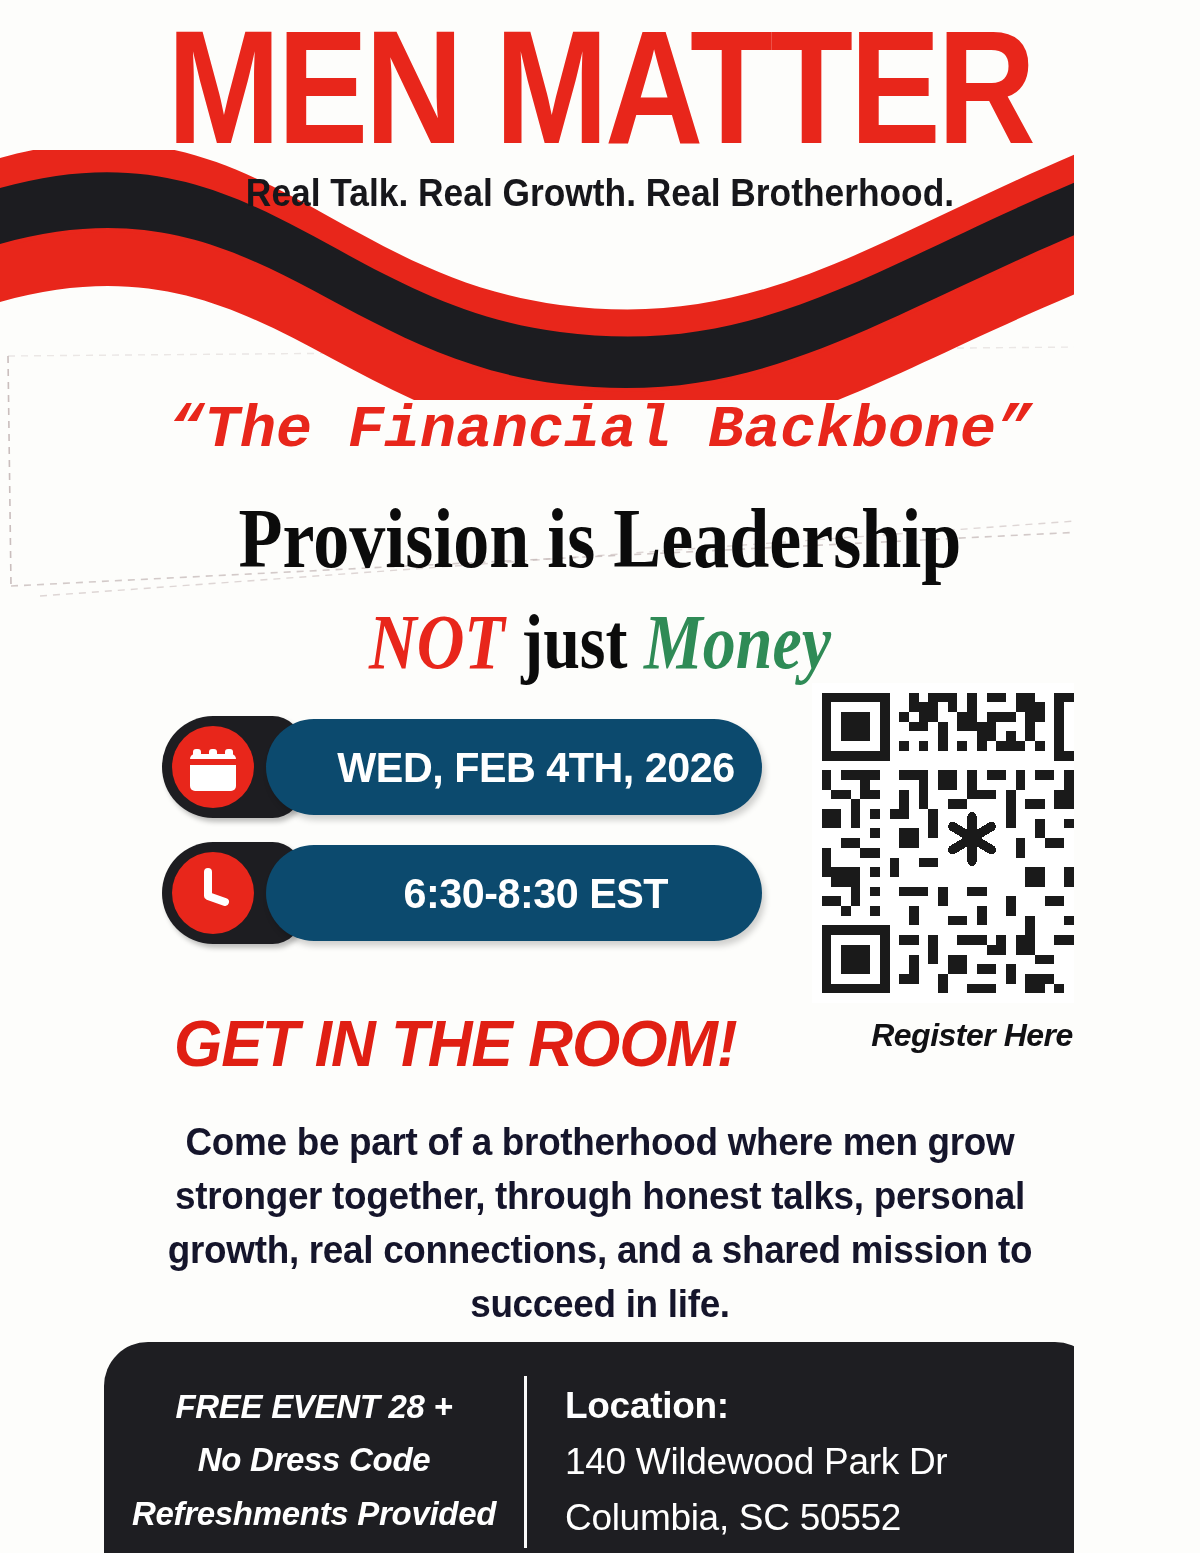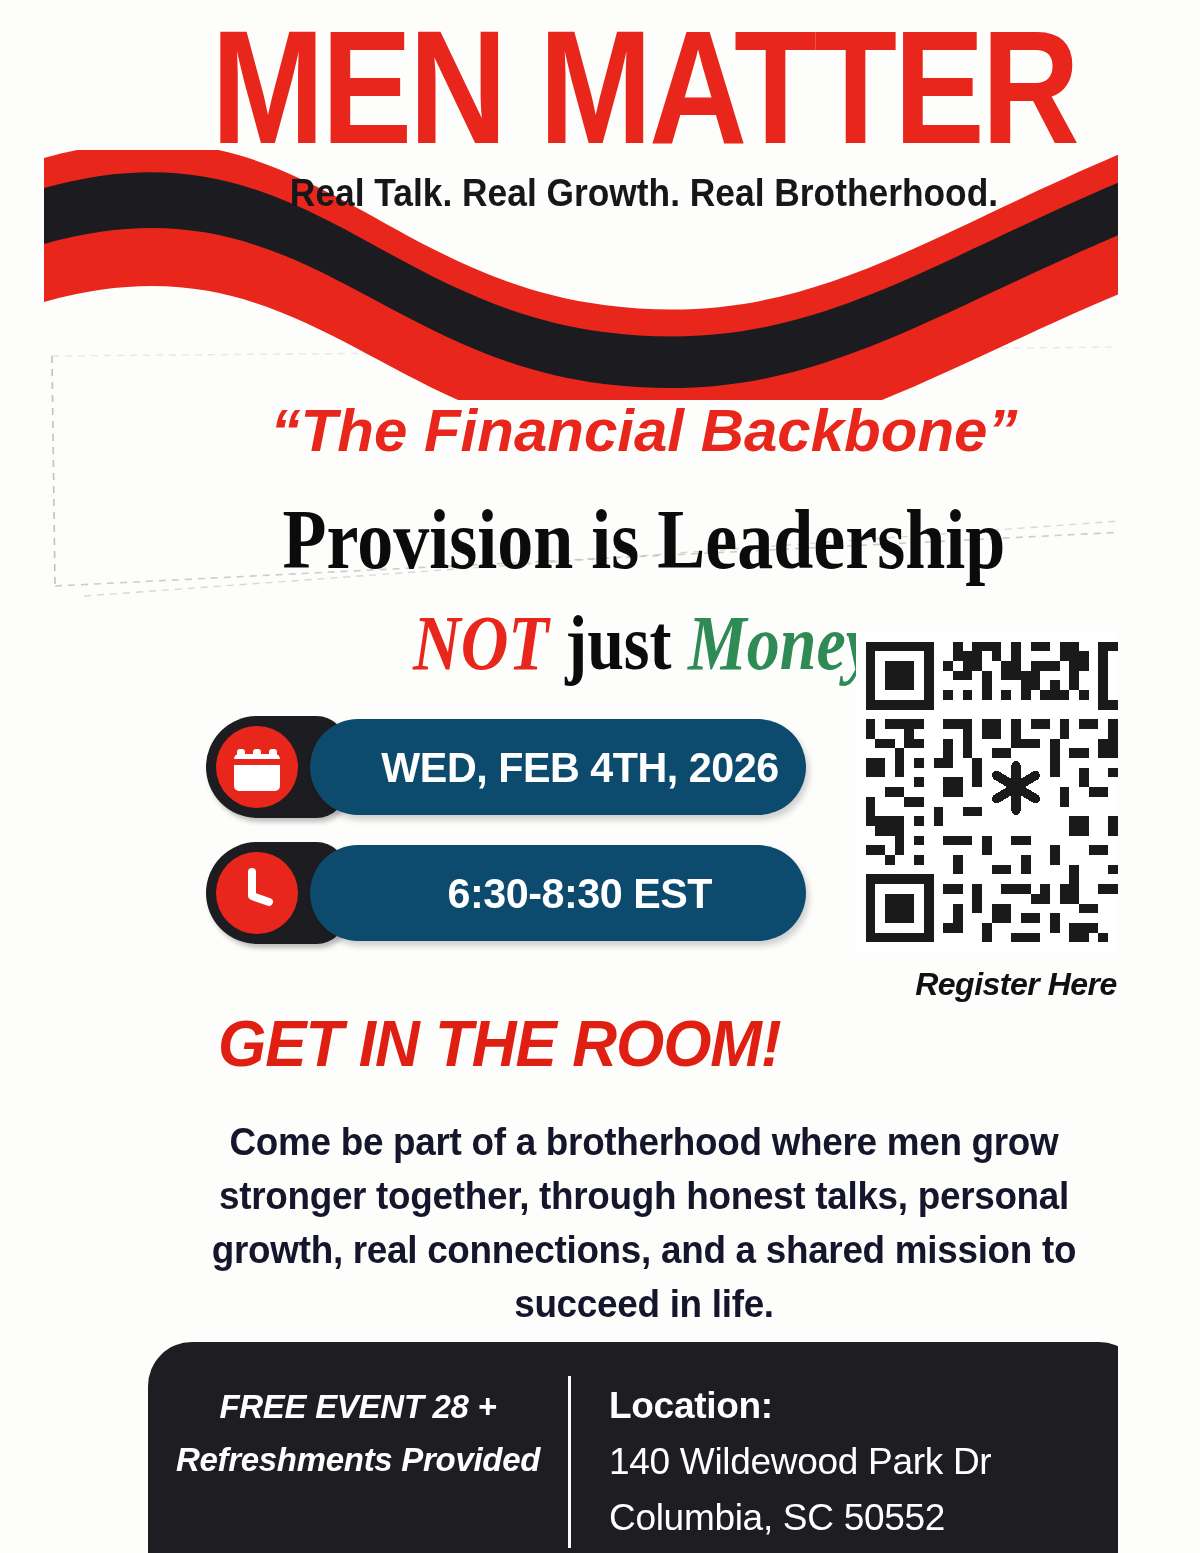--- a/index.html
+++ b/index.html
@@ -14,21 +14,20 @@
     overflow: hidden;
     position: relative;
   }
 
   .flyer {
     position: relative;
     width: 1074px;
     height: 1553px;
     background: #fdfdfb;
     overflow: hidden;
-    margin-left: 44px;
   }
 
   
   .logo-block {
     position: absolute;
     top: 0;
     left: 0;
     width: 1200px;
     height: 210px;
     text-align: center;
@@ -82,21 +81,21 @@
   
   .headline-zone {
     position: absolute;
     top: 396px;
     left: 0;
     width: 1200px;
     z-index: 6;
     text-align: center;
   }
   .quote-line {
-    font-family: Liberation Sans, sans-serif;
+    font-family: Liberation Mono, monospace;
     font-weight: bold;
     font-style: italic;
     font-size: 60px;
     color: #e8261b;
     margin: 0;
     letter-spacing: 0px;
     white-space: nowrap;
   }
   .provision-line {
     font-family: "Liberation Serif", serif;
@@ -189,21 +188,21 @@
     left: 10px;
     top: 10px;
     width: 82px;
     height: 82px;
     z-index: 4;
   }
 
   
   .qr-wrap {
     position: absolute;
-    top: 632px;
+    top: 683px;
     left: 812px;
     z-index: 6;
     text-align: center;
   }
   .qr-canvas {
     width: 320px;
     height: 320px;
     display: block;
   }
   .qr-caption {
@@ -510,20 +509,21 @@
     <div class="qr-caption">Register Here</div>
   </div>
 
   <div class="cta">GET IN THE ROOM!</div>
 
   <div class="body-copy">Come be part of a brotherhood where men grow stronger together, through honest talks, personal growth, real connections, and a shared mission to succeed in life.</div>
 
   <div class="footer">
     <div class="footer-left">
       <div>FREE EVENT 28 +</div>
+      <div>No Dress Code</div>
       <div>Refreshments Provided</div>
     </div>
     <div class="footer-divider"></div>
     <div class="footer-right">
       <div class="loc-label">Location:</div>
       <div>140 Wildewood Park Dr</div>
       <div>Columbia, SC 50552</div>
     </div>
   </div>
 

